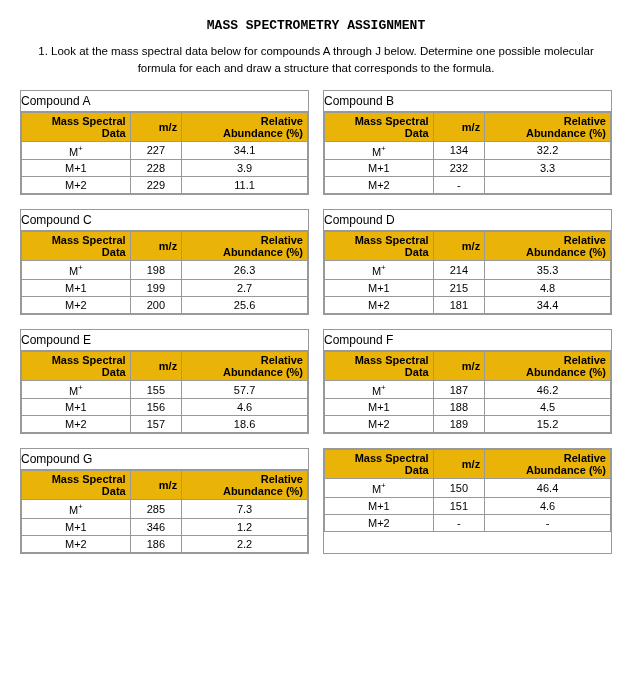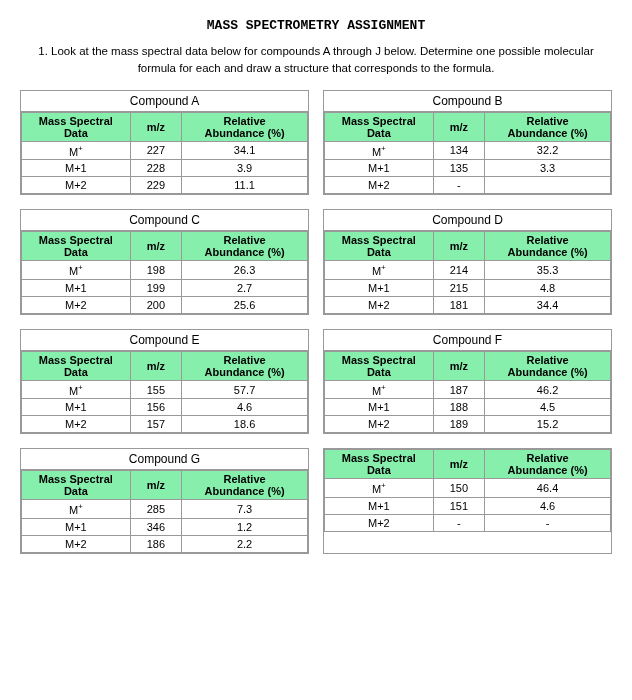--- a/index.html
+++ b/index.html
@@ -32,40 +32,41 @@
     }
     .compounds-row {
       display: flex;
       gap: 14px;
     }
     .compound-block {
       flex: 1;
       border: 1px solid #999;
     }
     .compound-title-row {
-      text-align: center;
+      text-align: left;
       font-size: 12px;
       padding: 3px 0;
       border-bottom: 1px solid #999;
       background: #fff;
     }
     table.ms-table {
       width: 100%;
       border-collapse: collapse;
     }
     table.ms-table th,
     table.ms-table td {
       border: 1px solid #999;
       padding: 2px 4px;
       text-align: center;
       font-size: 11px;
     }
     table.ms-table th {
       font-weight: bold;
-      background: #86efac;
+      background: #eab308;
+      text-align: right;
     }
     .col-label {
       width: 38%;
       text-align: center;
     }
     .col-mz {
       width: 18%;
     }
     .col-rel {
       width: 44%;
@@ -123,21 +124,21 @@
           </tr>
         </thead>
         <tbody>
           <tr>
             <td>M<sup>+</sup></td>
             <td>134</td>
             <td>32.2</td>
           </tr>
           <tr>
             <td>M+1</td>
-            <td>135</td>
+            <td>232</td>
             <td>3.3</td>
           </tr>
           <tr>
             <td>M+2</td>
             <td>-</td>
             <td></td>
           </tr>
         </tbody>
       </table>
     </div>

